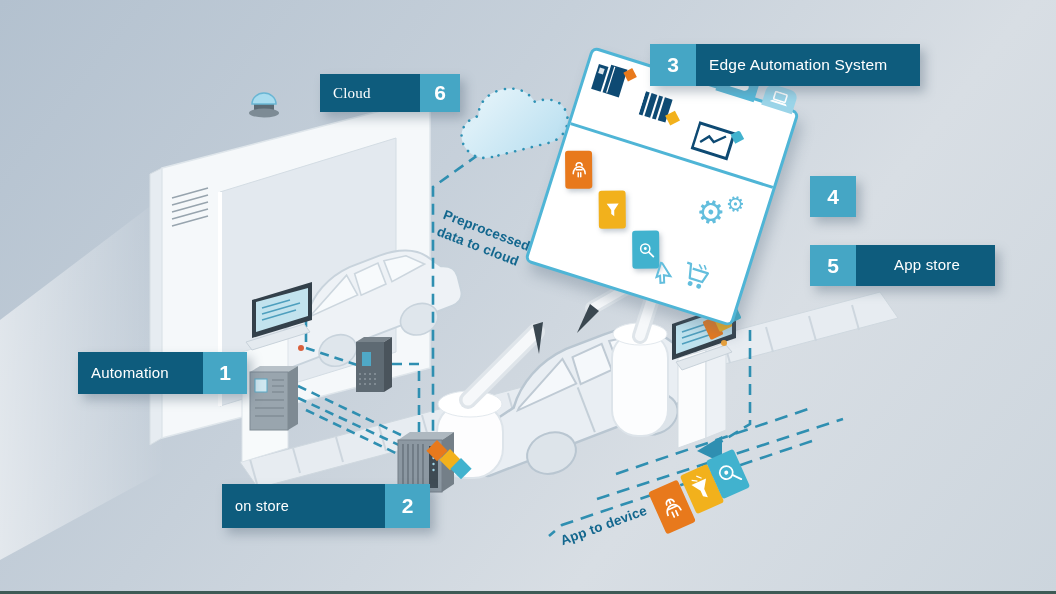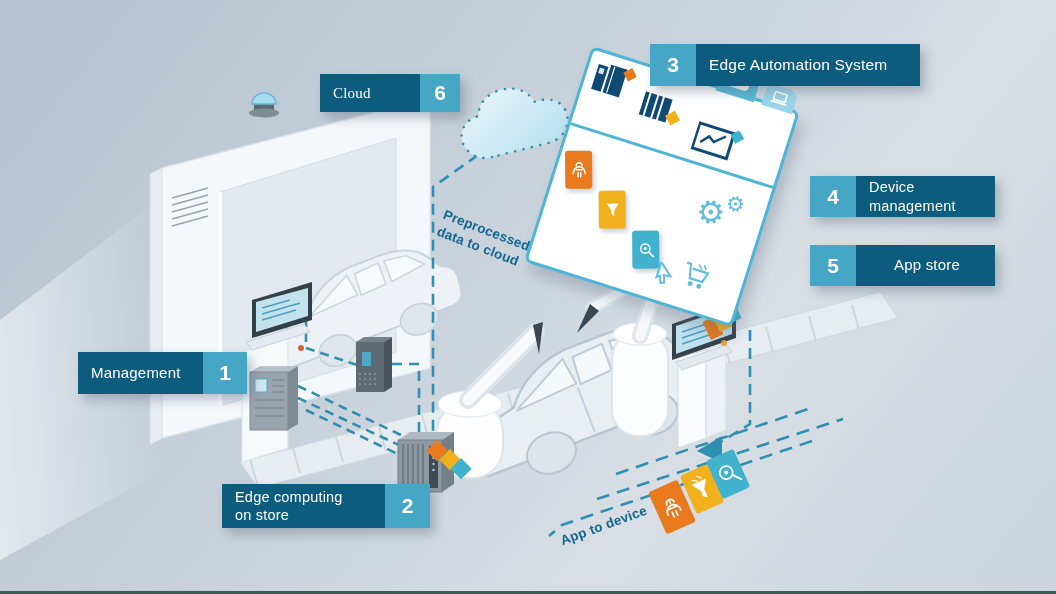--- a/index.html
+++ b/index.html
@@ -360,46 +360,41 @@
         <g stroke="#63bedd" stroke-width="1.6">
             <line x1="13" y1="1" x2="17" y2="5"></line>
             <line x1="18" y1="0" x2="21" y2="4"></line>
           </g>
       </svg>
     </div>
   </div>
 
   <div class="callout" style="left:78px;top:352px;height:42px;">
     <div class="c-text" style="width:112px;">
-        <span>Management</span>
+        <span>Automation</span>
       </div>
     <div class="c-num" style="width:44px;">1</div>
   </div>
 
   <div class="callout" style="left:222px;top:484px;height:44px;">
     <div class="c-text" style="width:150px;font-size:14.5px;">
-      <span>Edge computing</span>
       <span>on store</span>
     </div>
     <div class="c-num" style="width:45px;">2</div>
   </div>
 
   <div class="callout" style="left:650px;top:44px;height:42px;">
     <div class="c-num" style="width:46px;">3</div>
     <div class="c-text" style="width:211px;font-size:15.5px;">
         <span>Edge Automation System</span>
       </div>
   </div>
 
   <div class="callout" style="left:810px;top:176px;height:41px;">
     <div class="c-num" style="width:46px;">4</div>
-    <div class="c-text" style="width:126px;font-size:14.5px;">
-      <span>Device</span>
-      <span>management</span>
-    </div>
   </div>
 
   <div class="callout" style="left:810px;top:245px;height:41px;">
     <div class="c-num" style="width:46px;">5</div>
     <div class="c-text" style="width:101px;padding-left:38px;">
         <span>App store</span>
       </div>
   </div>
 
   <div class="callout" style="left:320px;top:74px;height:38px;">

